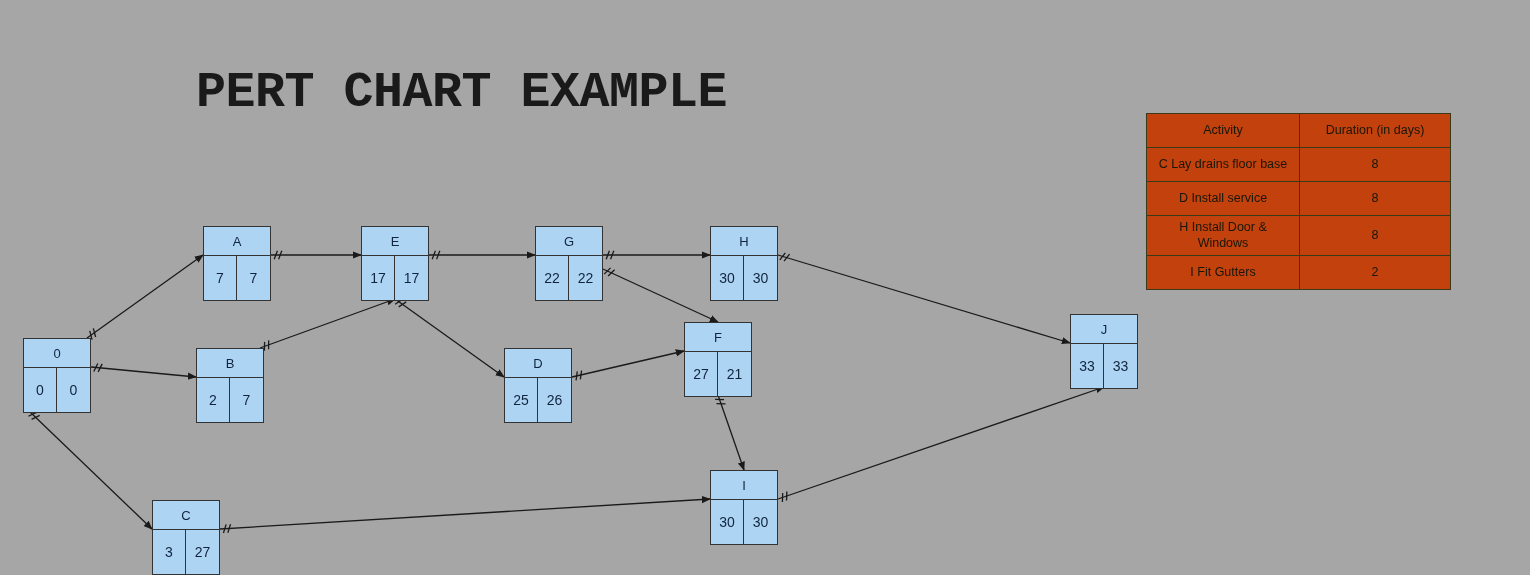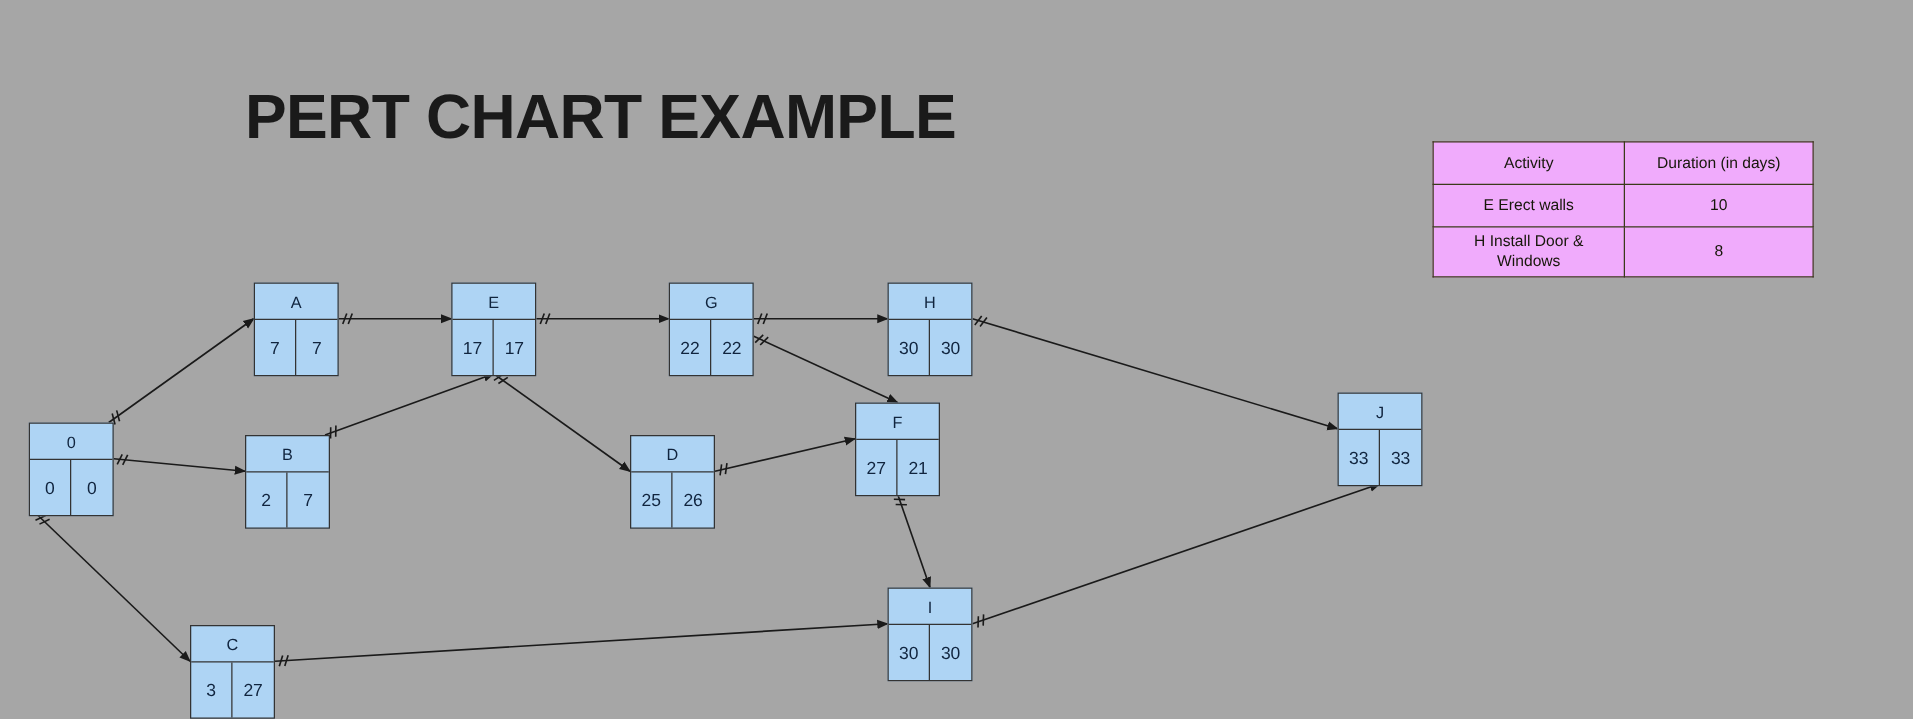--- a/index.html
+++ b/index.html
@@ -23,21 +23,21 @@
   
   #title {
     position: absolute;
     left: 196px;
     top: 64px;
     font-size: 50px;
     font-weight: bold;
     letter-spacing: -0.5px;
     color: #1a1a1a;
     white-space: nowrap;
-    font-family: Liberation Sans, sans-serif;
+    font-family: Liberation Mono, monospace;
   }
   
   #edge-layer {
     position: absolute;
     left: 0; top: 0;
     width: 1530px;
     height: 575px;
     pointer-events: none;
   }
   .pert-node {
@@ -71,21 +71,21 @@
   }
   .pert-node .node-vals > div.cell-left {
     border-right: 1px solid #333333;
   }
   
   #legend {
     position: absolute;
     left: 1146px;
     top: 113px;
     border-collapse: collapse;
-    background: #f0abfc;
+    background: #c2410c;
     border: 1px solid #3a3a1a;
   }
   #legend td, #legend th {
     border: 1px solid #3a3a1a;
     font-size: 12.5px;
     font-weight: normal;
     color: #17170a;
     text-align: center;
     padding: 4px 6px;
     font-family: "Liberation Sans", sans-serif;
@@ -238,23 +238,31 @@
 
   <table id="legend">
     <thead>
       <tr>
         <th class="col-activity">Activity</th>
         <th class="col-duration">Duration (in days)</th>
       </tr>
     </thead>
     <tbody id="legend-body">
         <tr>
-          <td class="col-activity">E Erect walls</td>
-          <td class="col-duration">10</td>
+          <td class="col-activity">C Lay drains floor base</td>
+          <td class="col-duration">8</td>
+        </tr>
+        <tr>
+          <td class="col-activity">D Install service</td>
+          <td class="col-duration">8</td>
         </tr>
         <tr>
           <td class="col-activity">H Install Door &amp; Windows</td>
           <td class="col-duration">8</td>
         </tr>
+        <tr>
+          <td class="col-activity">I Fit Gutters</td>
+          <td class="col-duration">2</td>
+        </tr>
       </tbody>
   </table>
 
 </div>
 
 </body></html>

